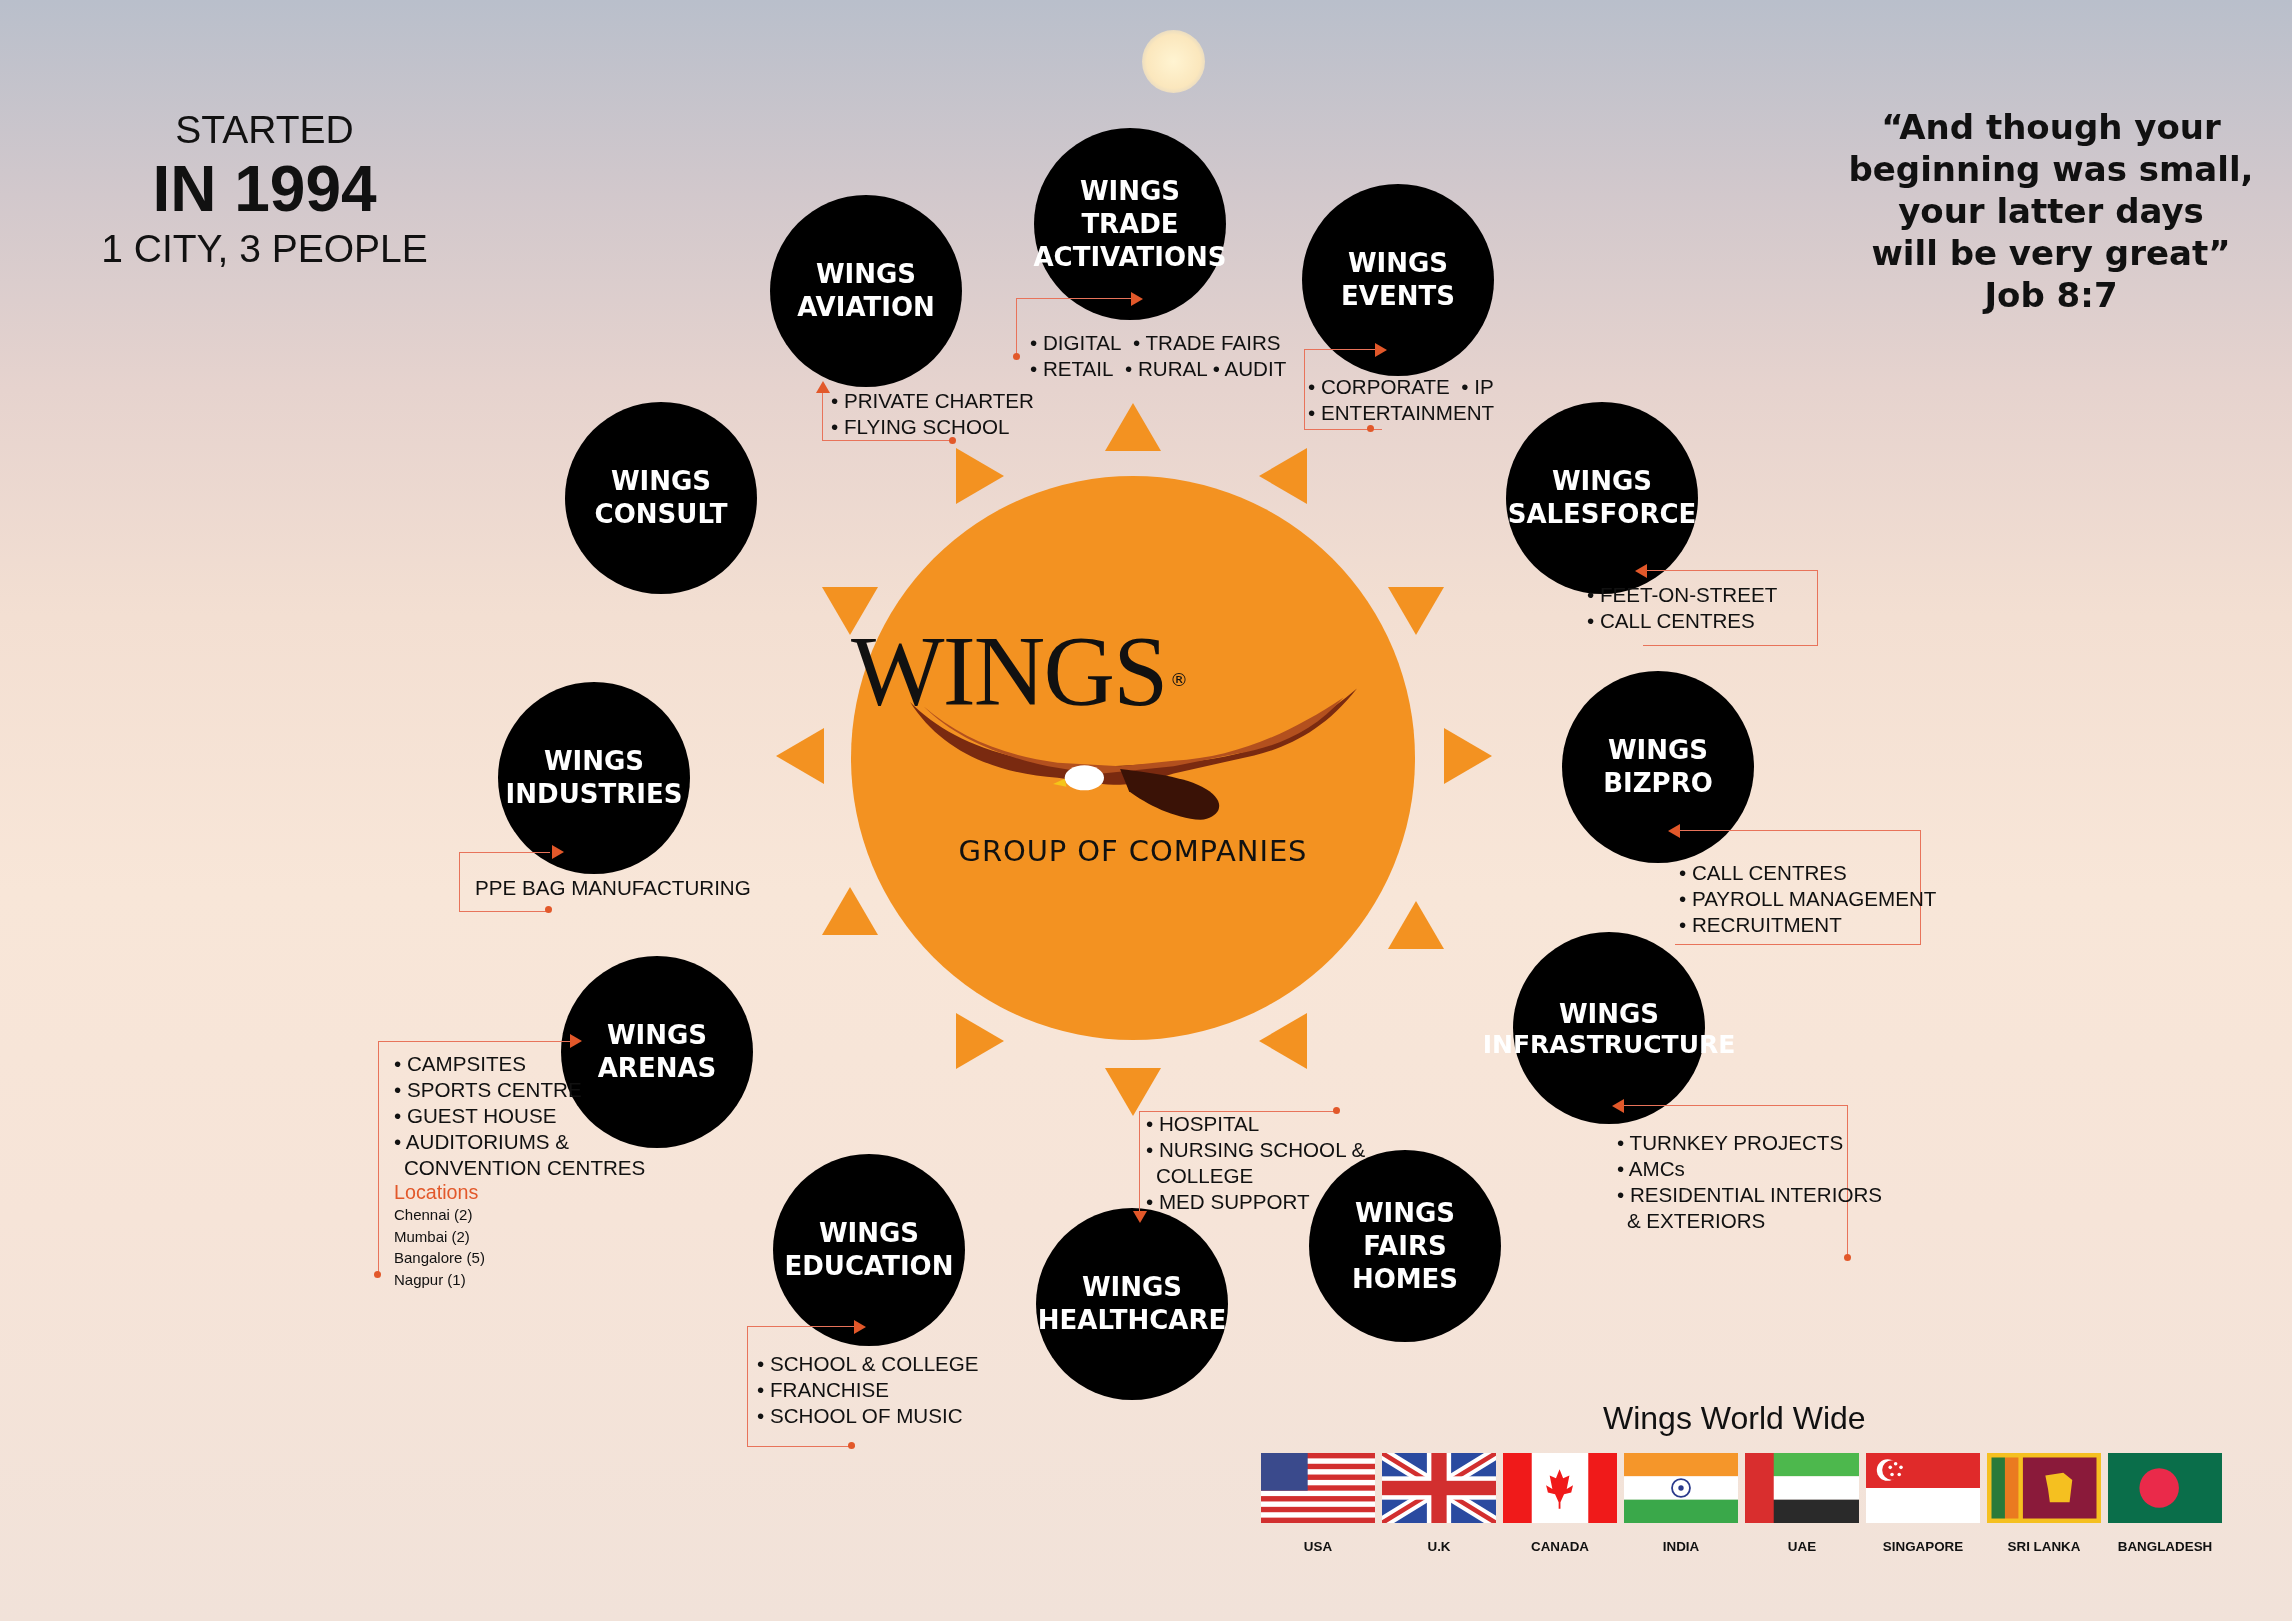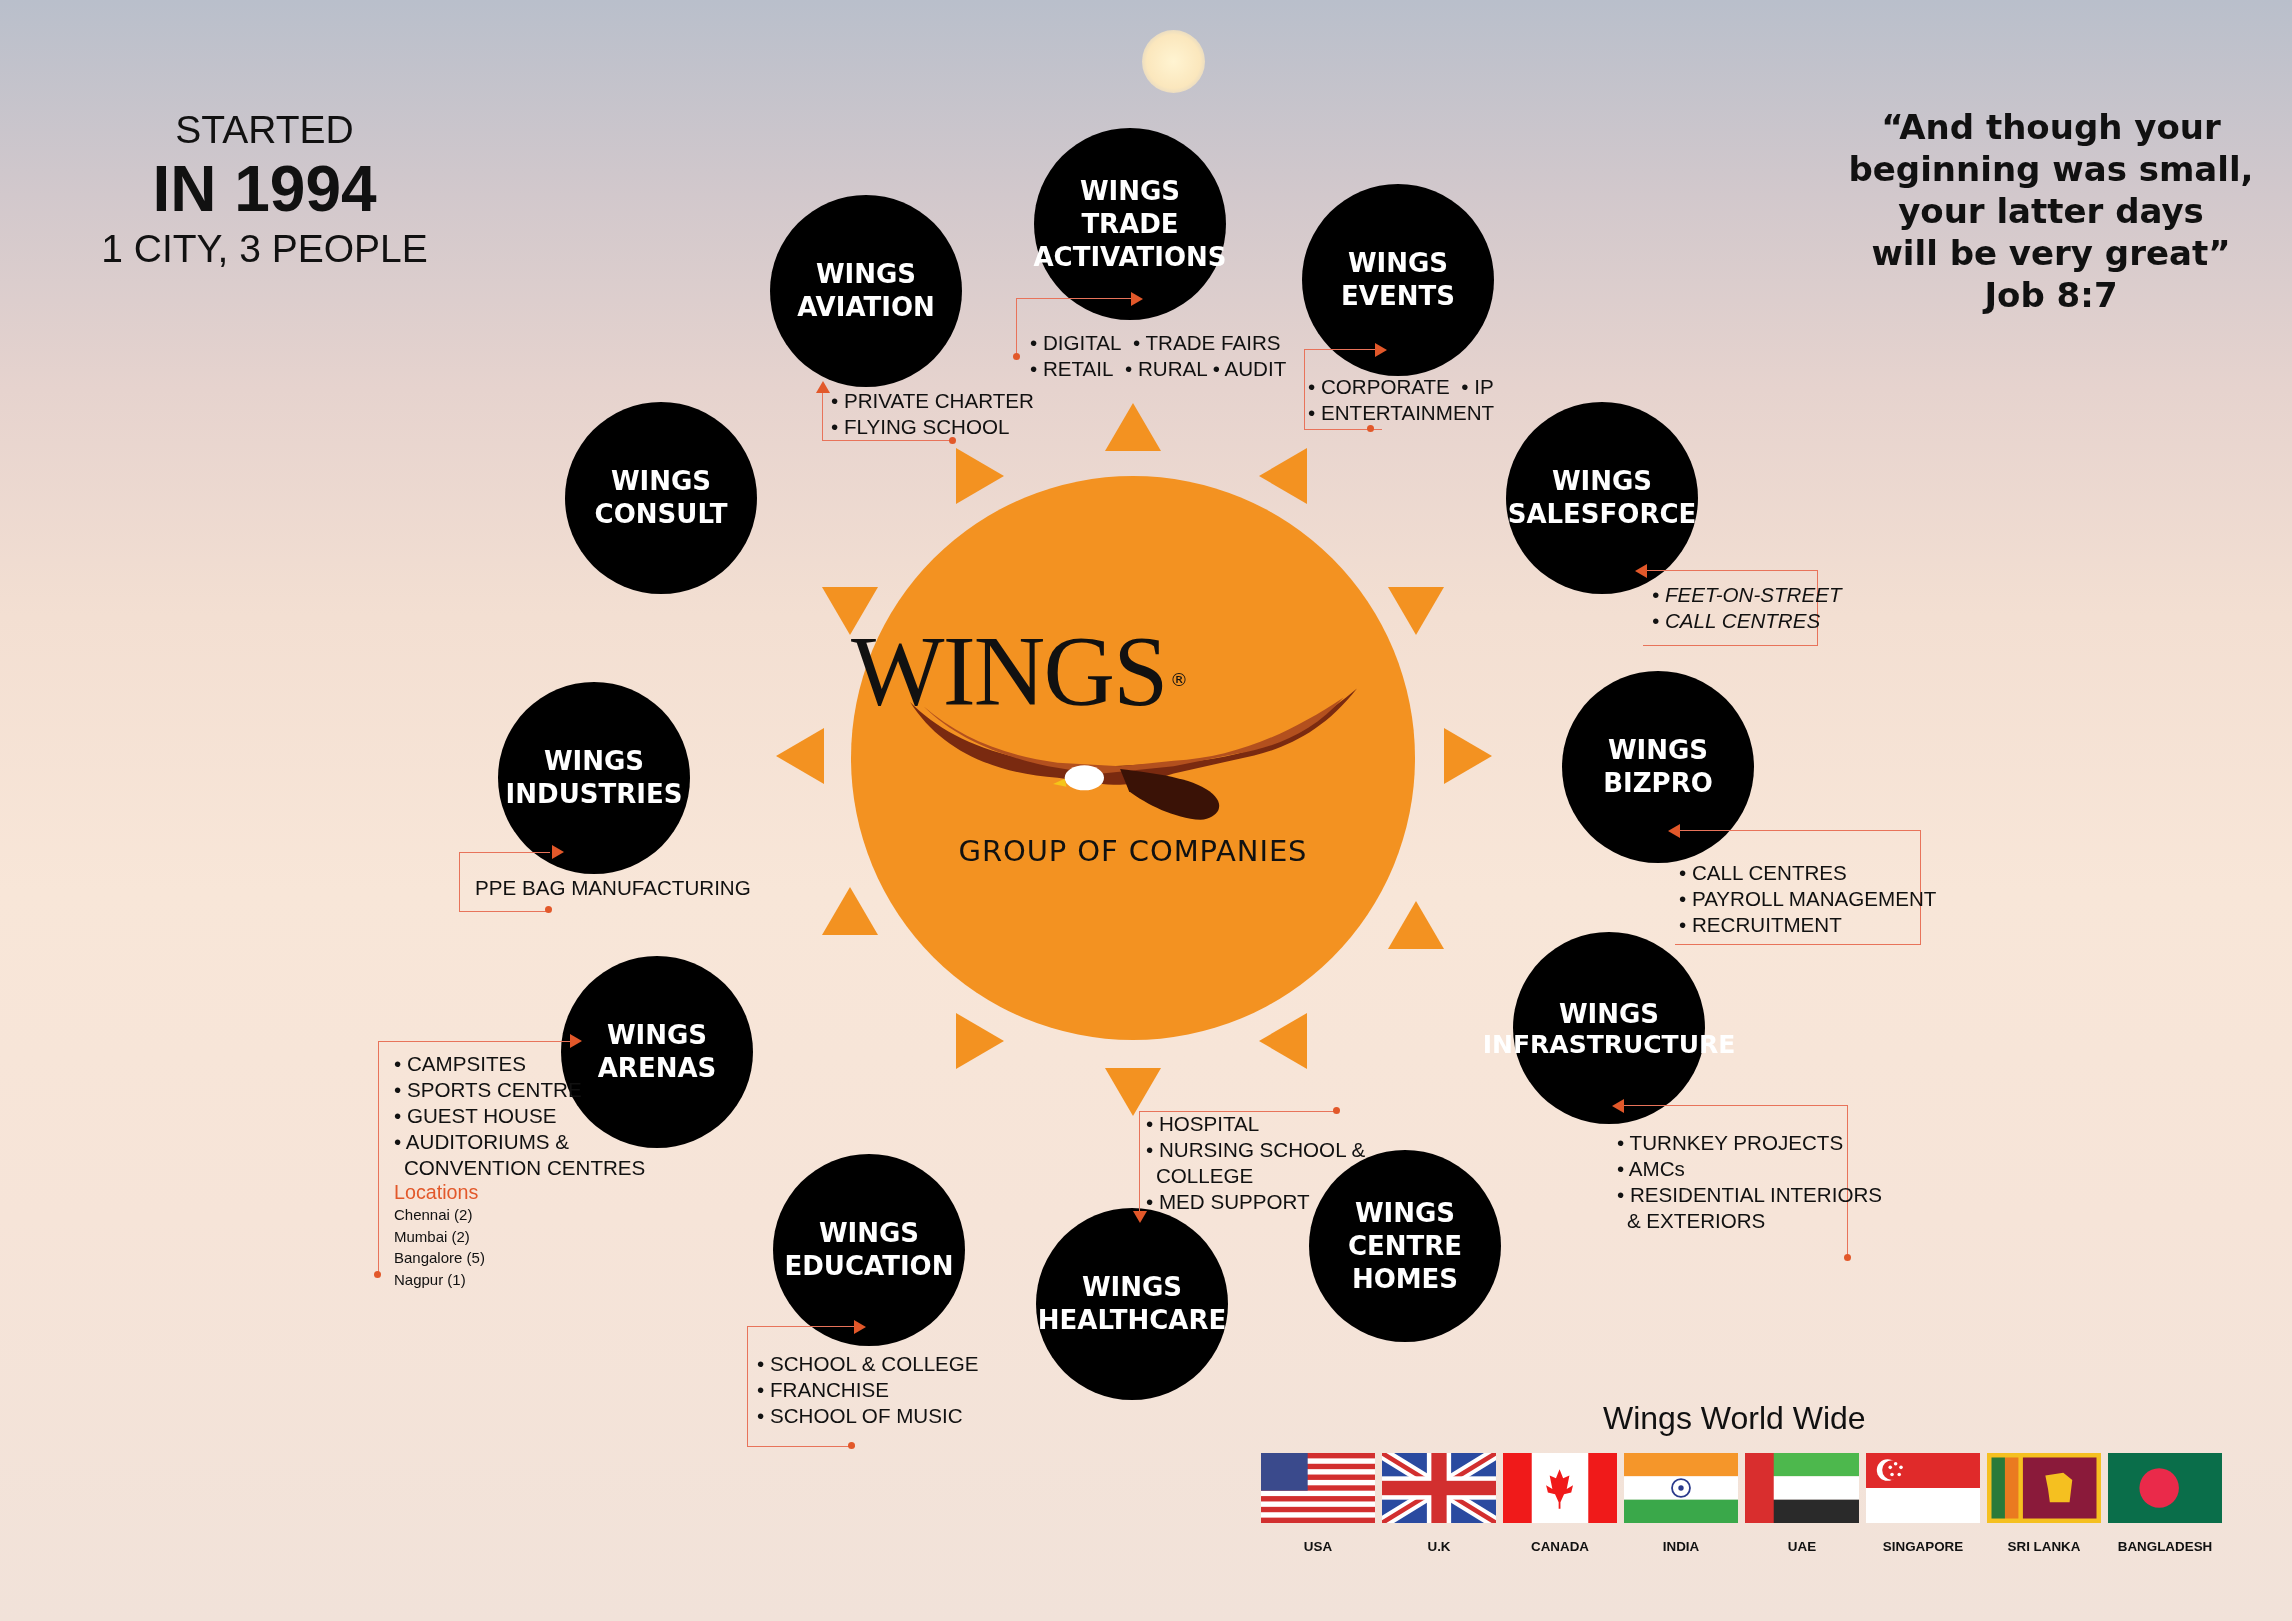--- a/index.html
+++ b/index.html
@@ -131,21 +131,21 @@
   <div>WINGS</div>
   <div>CONSULT</div>
 </div>
 
 <div class="circ" style="left:1506px;top:402px;">
   <div>WINGS</div>
   <div>SALESFORCE</div>
 </div>
 <div class="conn" style="left:1643px;top:570px;width:174px;height:74px;border-top-width:1.8px;border-right-width:1.8px;border-bottom-width:1.8px;border-left-width:0;"></div>
 <div class="arrowL" style="left:1635px;top:564px;"></div>
-<div class="det" style="left:1652px;top:582px;font-style:italic;">
+<div class="det" style="left:1587px;top:582px;">
   <div class="li">FEET-ON-STREET</div>
   <div class="li">CALL CENTRES</div>
 </div>
 
 <div class="circ" style="left:498px;top:682px;">
   <div>WINGS</div>
   <div>INDUSTRIES</div>
 </div>
 <div class="conn" style="left:459px;top:852px;width:90px;height:58px;border-top-width:1.8px;border-left-width:1.8px;border-bottom-width:1.8px;"></div>
 <div class="arrowR" style="left:552px;top:845px;"></div>
@@ -222,21 +222,21 @@
 <div class="dot" style="left:1333px;top:1107px;"></div>
 <div class="det" style="left:1146px;top:1111px;">
   <div class="li">HOSPITAL</div>
   <div class="li">NURSING SCHOOL &amp;</div>
   <div class="indent">COLLEGE</div>
   <div class="li">MED SUPPORT</div>
 </div>
 
 <div class="circ" style="left:1309px;top:1150px;">
   <div>WINGS</div>
-  <div>CENTRE</div>
+  <div>FAIRS</div>
   <div>HOMES</div>
 </div>
 
 <div class="abs ww-title">Wings World Wide</div>
 <div class="abs flags">
   <div class="flag">
     <svg viewBox="0 0 127 78">
       <rect width="127" height="78" fill="#fff"></rect>
       <g fill="#d22f2f">
           <rect y="0" width="127" height="6"></rect>

